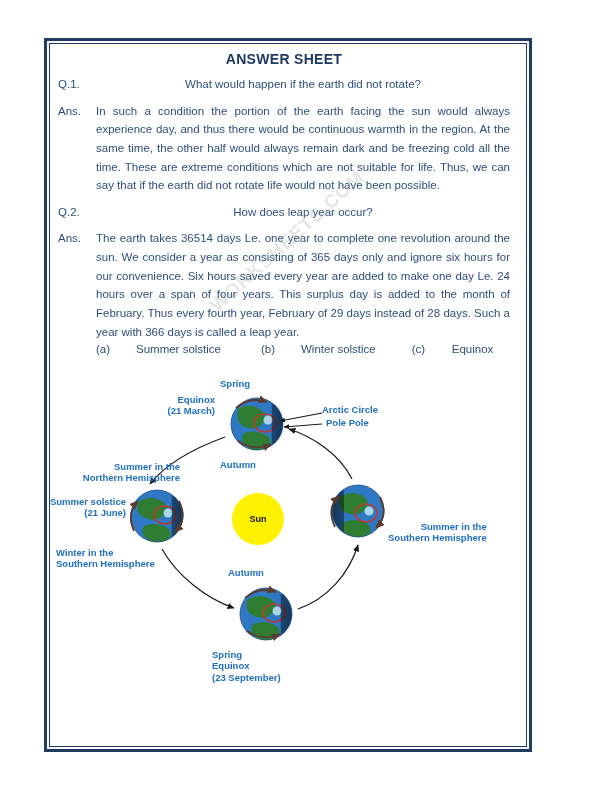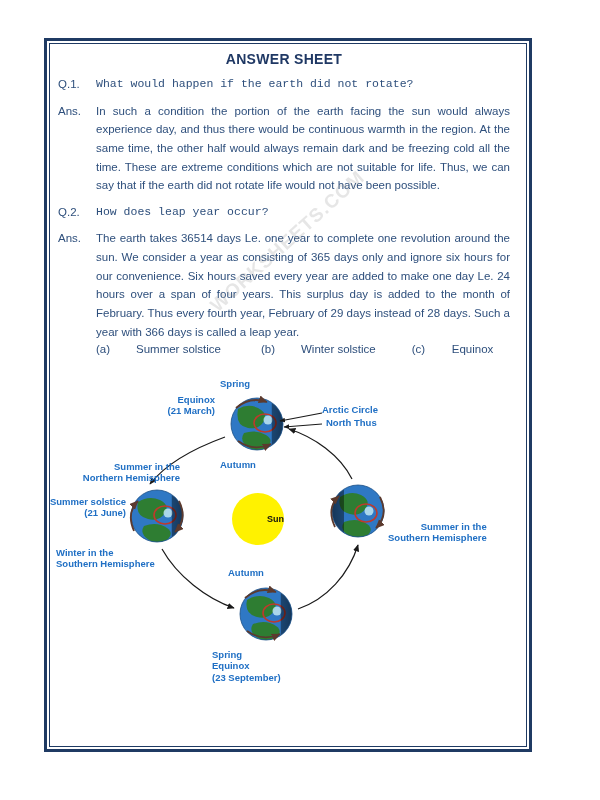--- a/index.html
+++ b/index.html
@@ -73,21 +73,21 @@
   }
   .qa-text {
     flex: 1 1 auto;
     font-size: 11.5px;
     color: #2E4F7C;
     line-height: 1.62;
     text-align: justify;
     text-justify: inter-word;
     padding-right: 2px;
   }
-  .qa-text.nojustify { text-align: left; font-family: Liberation Mono, monospace; }
+  .qa-text.nojustify { text-align: center; }
 
   
   .sub-items {
     display: flex;
     align-items: baseline;
     margin: 2px 0 0 0;
     padding-left: 40px;
     font-size: 11.5px;
     color: #2E4F7C;
   }
@@ -121,21 +121,21 @@
   .dlabel.left   { text-align: right; }
 
   .sun-label {
     position: absolute;
     font-size: 9px;
     font-weight: bold;
     color: #111111;
     left: 0; right: 0;
     top: 50%;
     transform: translateY(-50%);
-    text-align: right;
+    text-align: center;
   }
 
   
   #watermark {
     position: absolute;
     left: 206px;
     top: 300px;
     font-size: 19px;
     font-weight: bold;
     color: rgba(140, 140, 140, 0.22);
@@ -319,21 +319,21 @@
 
     <div class="dlabel center" style="left:198px; top:98px; width:76px;">Autumn</div>
 
     <div class="dlabel right" style="left:88px; top:33px; width:105px;">
       <div>Equinox</div>
       <div>(21 March)</div>
     </div>
 
     <div class="dlabel left" style="left:300px; top:43px;">Arctic Circle</div>
 
-    <div class="dlabel left" style="left:304px; top:56px;">North Thus</div>
+    <div class="dlabel left" style="left:304px; top:56px;">Pole Pole</div>
 
     <div class="dlabel right" style="left:18px; top:100px; width:140px;">
       <div>Summer in the</div>
       <div>Northern Hemisphere</div>
     </div>
 
     <div class="dlabel right" style="left:0px; top:135px; width:104px;">
       <div>Summer solstice</div>
       <div>(21 June)</div>
     </div>

